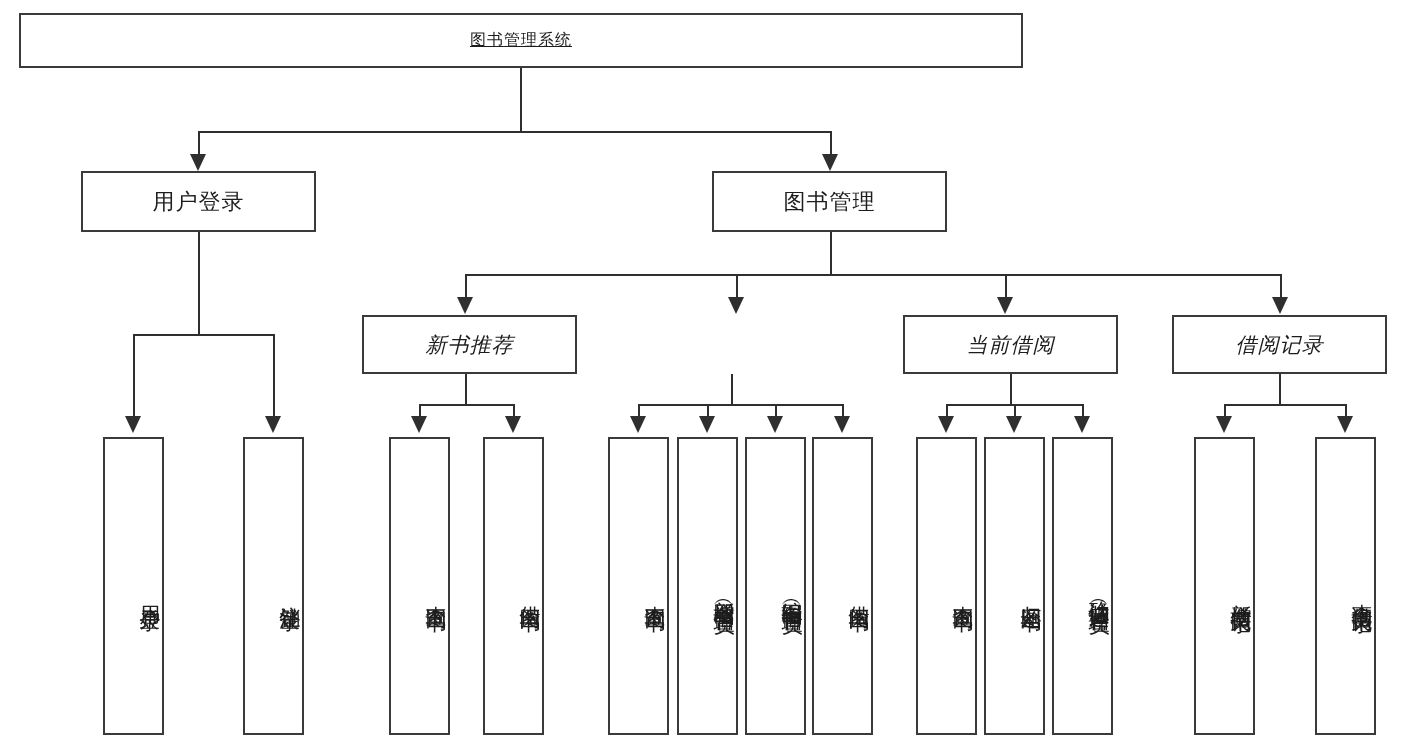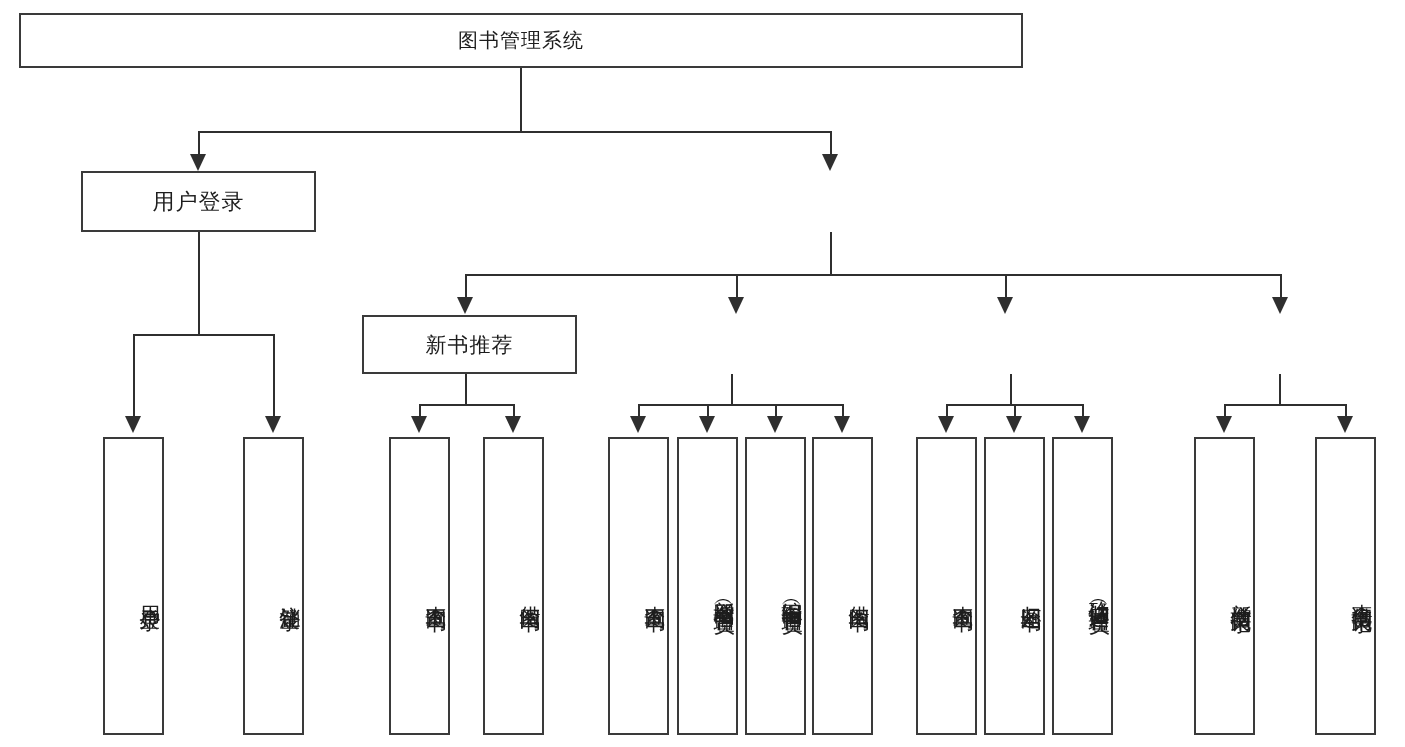--- a/index.html
+++ b/index.html
@@ -24,27 +24,29 @@
     box-sizing: border-box;
     background: #ffffff;
     border: 2px solid #3a3a3a;
     display: flex;
     align-items: center;
     justify-content: center;
     color: #1d1d1d;
     letter-spacing: 1px;
   }
   .node.root {
-    font-size: 20px;
+    font-size: 16px;
+    text-decoration: underline;
   }
   .node.lvl1 {
     font-size: 22px;
   }
   .node.lvl2 {
     font-size: 21px;
+    font-style: italic;
   }
   .node.leaf {
     font-size: 21px;
     writing-mode: vertical-rl;
     text-orientation: upright;
     line-height: 1.12;
     letter-spacing: 2px;
     padding-top: 14px;
     align-items: flex-start;
     justify-content: center;
@@ -141,22 +143,25 @@
   <div class="vline" style="left:1279px; top:374px; height:30px;"></div>
   <div class="hline" style="left:1224px; top:404px; width:121px;"></div>
   <div class="vline" style="left:1224px; top:404px; height:13px;"></div>
   <div class="vline" style="left:1345px; top:404px; height:13px;"></div>
   <div class="arrow" style="left:1216px; top:416px;"></div>
   <div class="arrow" style="left:1337px; top:416px;"></div>
 
   <div class="node root" style="left:19px; top:13px; width:1004px; height:55px;">图书管理系统</div>
 
   <div class="node lvl1" style="left:81px; top:171px; width:235px; height:61px;">用户登录</div>
+  <div class="node lvl1" style="left:712px; top:171px; width:235px; height:61px;">图书管理</div>
 
   <div class="node lvl2" style="left:362px; top:315px; width:215px; height:59px;">新书推荐</div>
+  <div class="node lvl2" style="left:903px; top:315px; width:215px; height:59px;">当前借阅</div>
+  <div class="node lvl2" style="left:1172px; top:315px; width:215px; height:59px;">借阅记录</div>
 
   <div class="node leaf" style="left:103px; top:437px; width:61px; height:298px;">用户登录</div>
   <div class="node leaf" style="left:243px; top:437px; width:61px; height:298px;">注销登录</div>
 
   <div class="node leaf" style="left:389px; top:437px; width:61px; height:298px;">查询图书</div>
   <div class="node leaf" style="left:483px; top:437px; width:61px; height:298px;">借阅图书</div>
 
   <div class="node leaf" style="left:608px; top:437px; width:61px; height:298px;">查询图书</div>
   <div class="node leaf" style="left:677px; top:437px; width:61px; height:298px;">新增图书（管理员）</div>
   <div class="node leaf" style="left:745px; top:437px; width:61px; height:298px;">编辑图书（管理员）</div>

